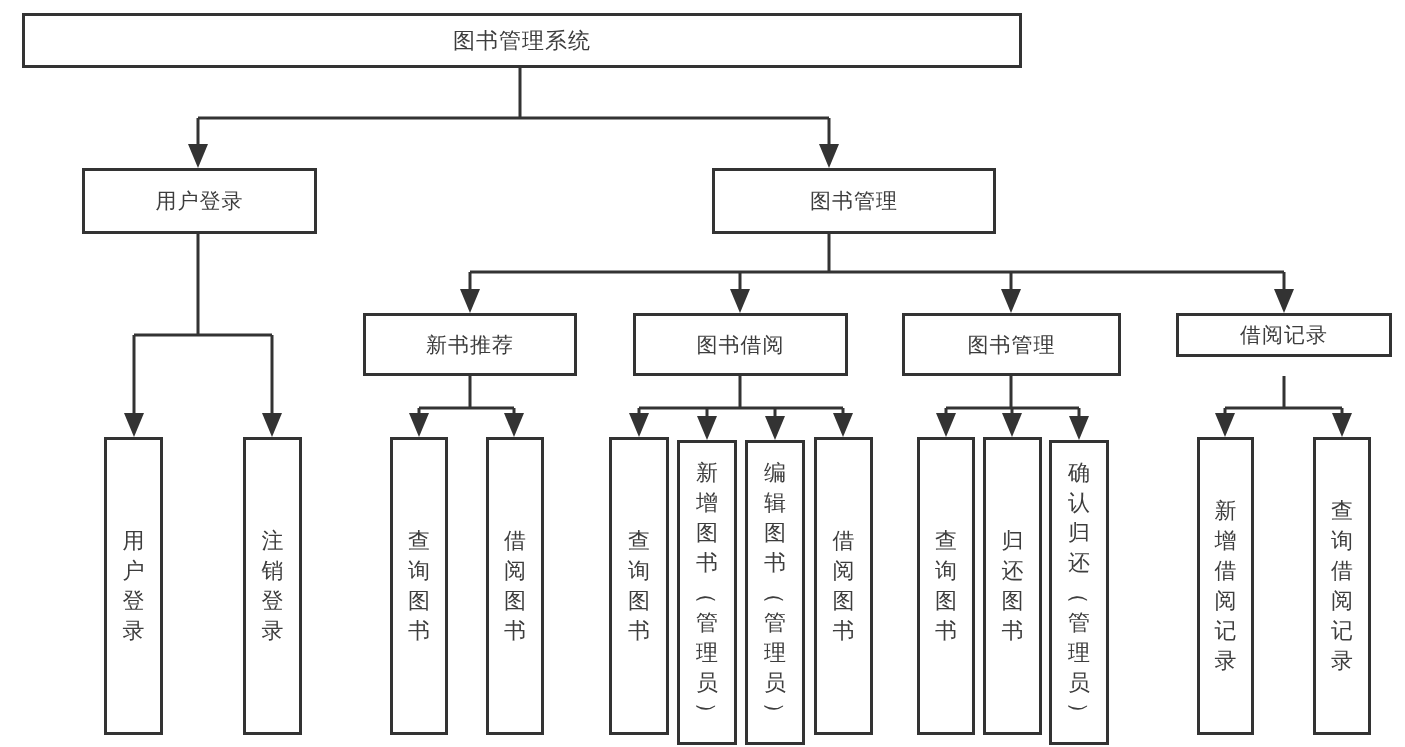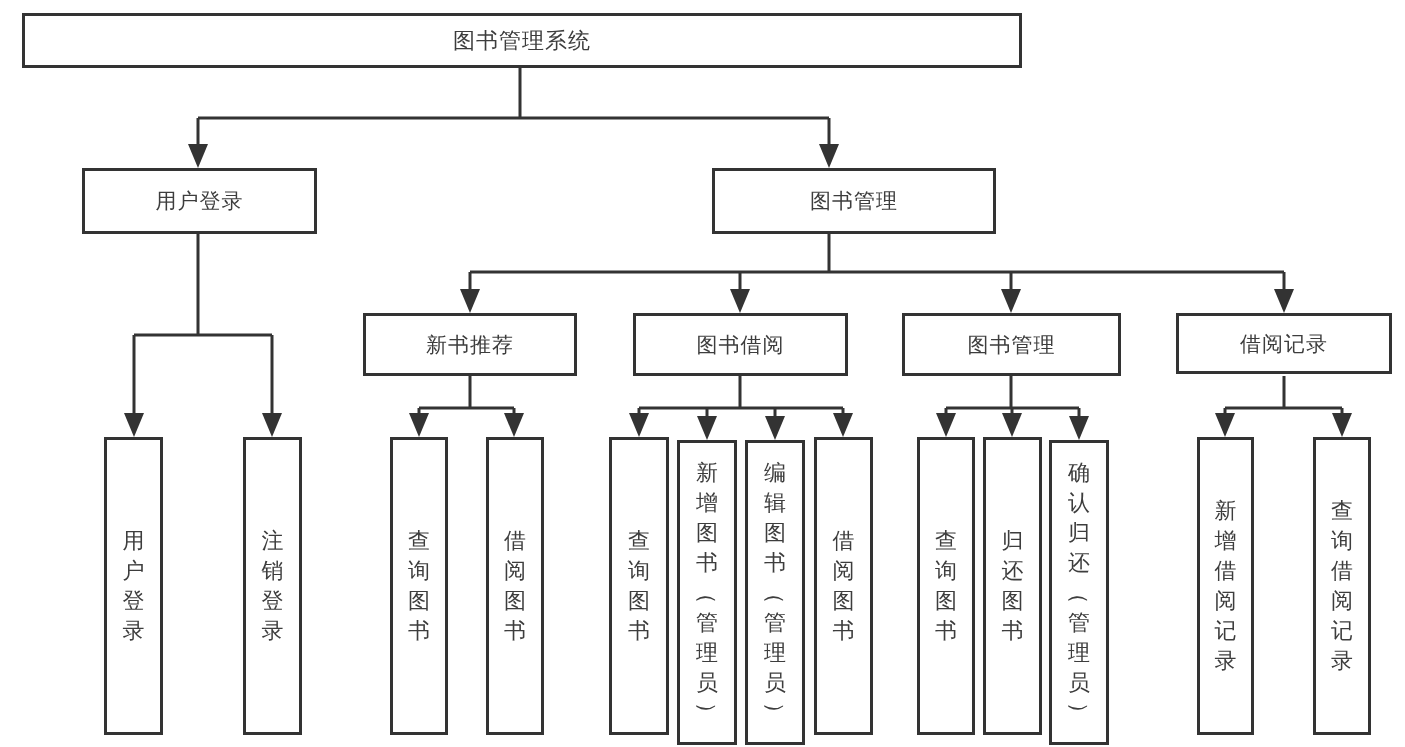--- a/index.html
+++ b/index.html
@@ -129,21 +129,21 @@
 
   <div class="box" style="left:363px; top:313px; width:214px; height:63px;">
     <span class="hlabel">新书推荐</span>
   </div>
   <div class="box" style="left:633px; top:313px; width:215px; height:63px;">
     <span class="hlabel">图书借阅</span>
   </div>
   <div class="box" style="left:902px; top:313px; width:219px; height:63px;">
     <span class="hlabel">图书管理</span>
   </div>
-  <div class="box" style="left:1176px; top:313px; width:216px; height:61px;">
+  <div class="box" style="left:1176px; top:313px; width:216px; height:44px;">
     <span class="hlabel">借阅记录</span>
   </div>
 
   <div class="box vbox" style="left:104px; top:437px; width:59px; height:298px;">
       <span class="vchar">用</span>
       <span class="vchar">户</span>
       <span class="vchar">登</span>
       <span class="vchar">录</span>
     </div>
   <div class="box vbox" style="left:243px; top:437px; width:59px; height:298px;">

